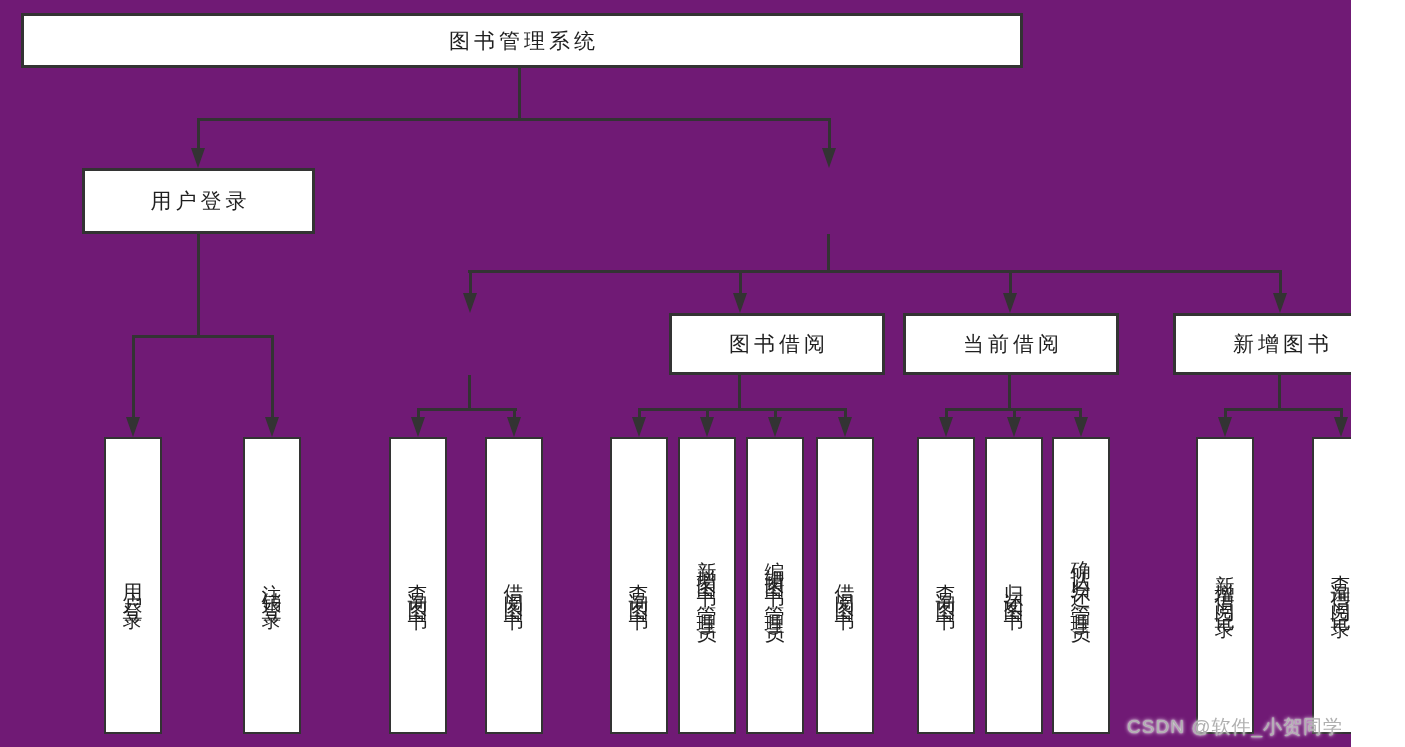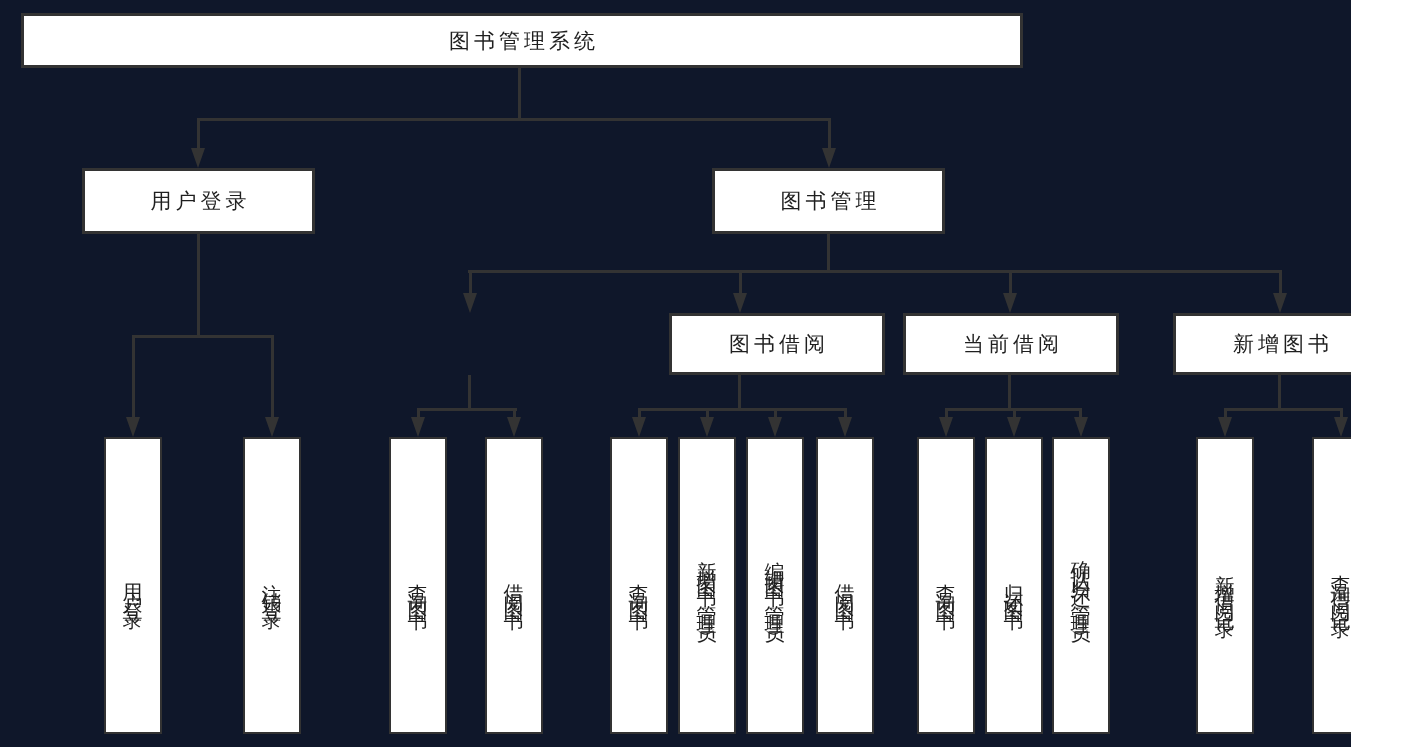--- a/index.html
+++ b/index.html
@@ -1,19 +1,19 @@
 <!DOCTYPE html>
 <html><head>
 <meta charset="utf-8">
 <style>
   html,body{margin:0;padding:0;background:#ffffff;}
   #canvas{
     position:relative;
     width:1351px;height:747px;
-    background:#0f172a;
+    background:#701a75;
     font-family:"Liberation Sans",sans-serif;
     overflow:hidden;
   }
   
   .box{
     position:absolute;
     background:#ffffff;
     border:3px solid #333333;
     box-sizing:border-box;
     display:flex;align-items:center;justify-content:center;
@@ -58,23 +58,20 @@
 <body>
 
 <div id="canvas">
 
   <div class="box hbox" style="left:21px;top:13px;width:1002px;height:55px;">
     <span>图书管理系统</span>
   </div>
 
   <div class="box hbox" style="left:82px;top:168px;width:233px;height:66px;">
     <span>用户登录</span>
-  </div>
-  <div class="box hbox" style="left:712px;top:168px;width:233px;height:66px;">
-    <span>图书管理</span>
   </div>
 
   <div class="box hbox" style="left:669px;top:313px;width:216px;height:62px;">
     <span>图书借阅</span>
   </div>
   <div class="box hbox" style="left:903px;top:313px;width:216px;height:62px;">
     <span>当前借阅</span>
   </div>
   <div class="box hbox" style="left:1173px;top:313px;width:216px;height:62px;">
     <span>新增图书</span>
@@ -176,14 +173,15 @@
   <i class="vl" style="left:1079px;top:408px;height:11px;"></i>
   <i class="ar" style="left:1074px;top:417px;"></i>
 
   <i class="vl" style="left:1278px;top:375px;height:36px;"></i>
   <i class="hl" style="left:1224px;top:408px;width:118px;"></i>
   <i class="vl" style="left:1224px;top:408px;height:11px;"></i>
   <i class="ar" style="left:1218px;top:417px;"></i>
   <i class="vl" style="left:1340px;top:408px;height:11px;"></i>
   <i class="ar" style="left:1334px;top:417px;"></i>
 
+  <div id="watermark">CSDN @软件_小贺同学</div>
 
 </div>
 
 </body></html>

